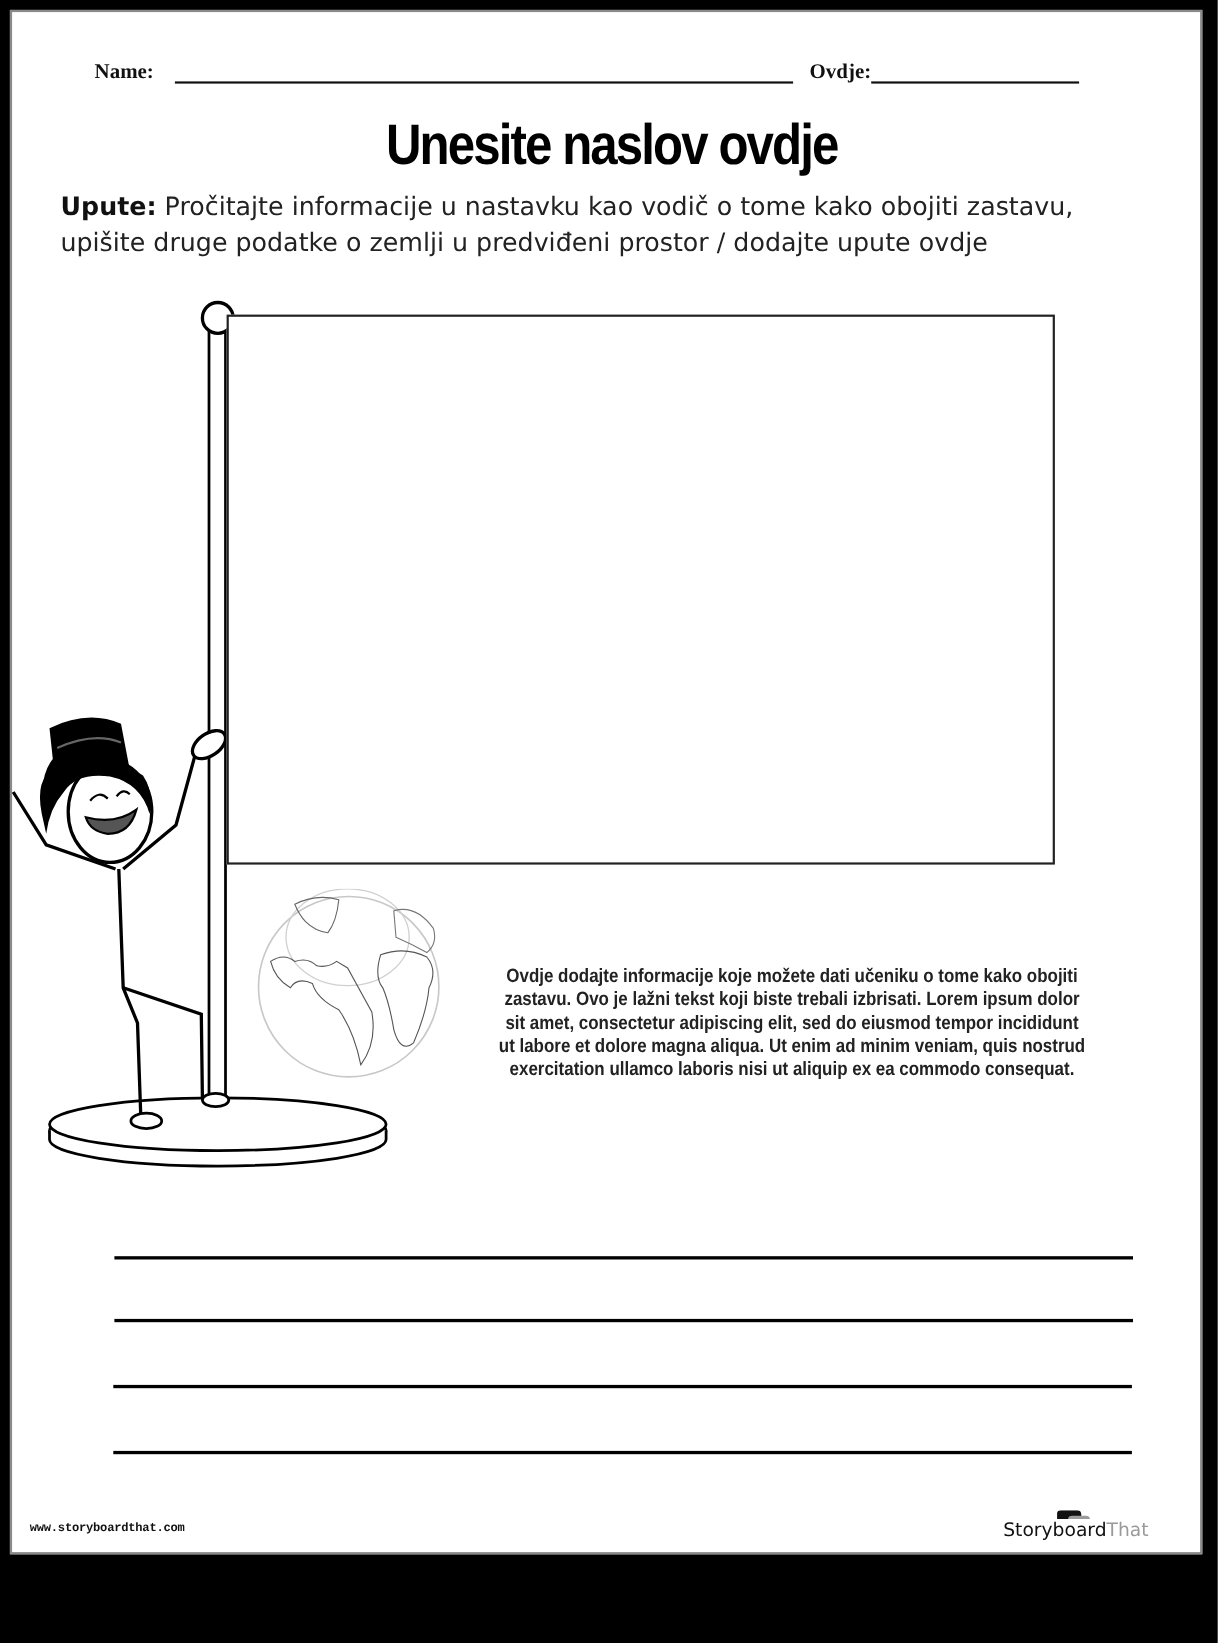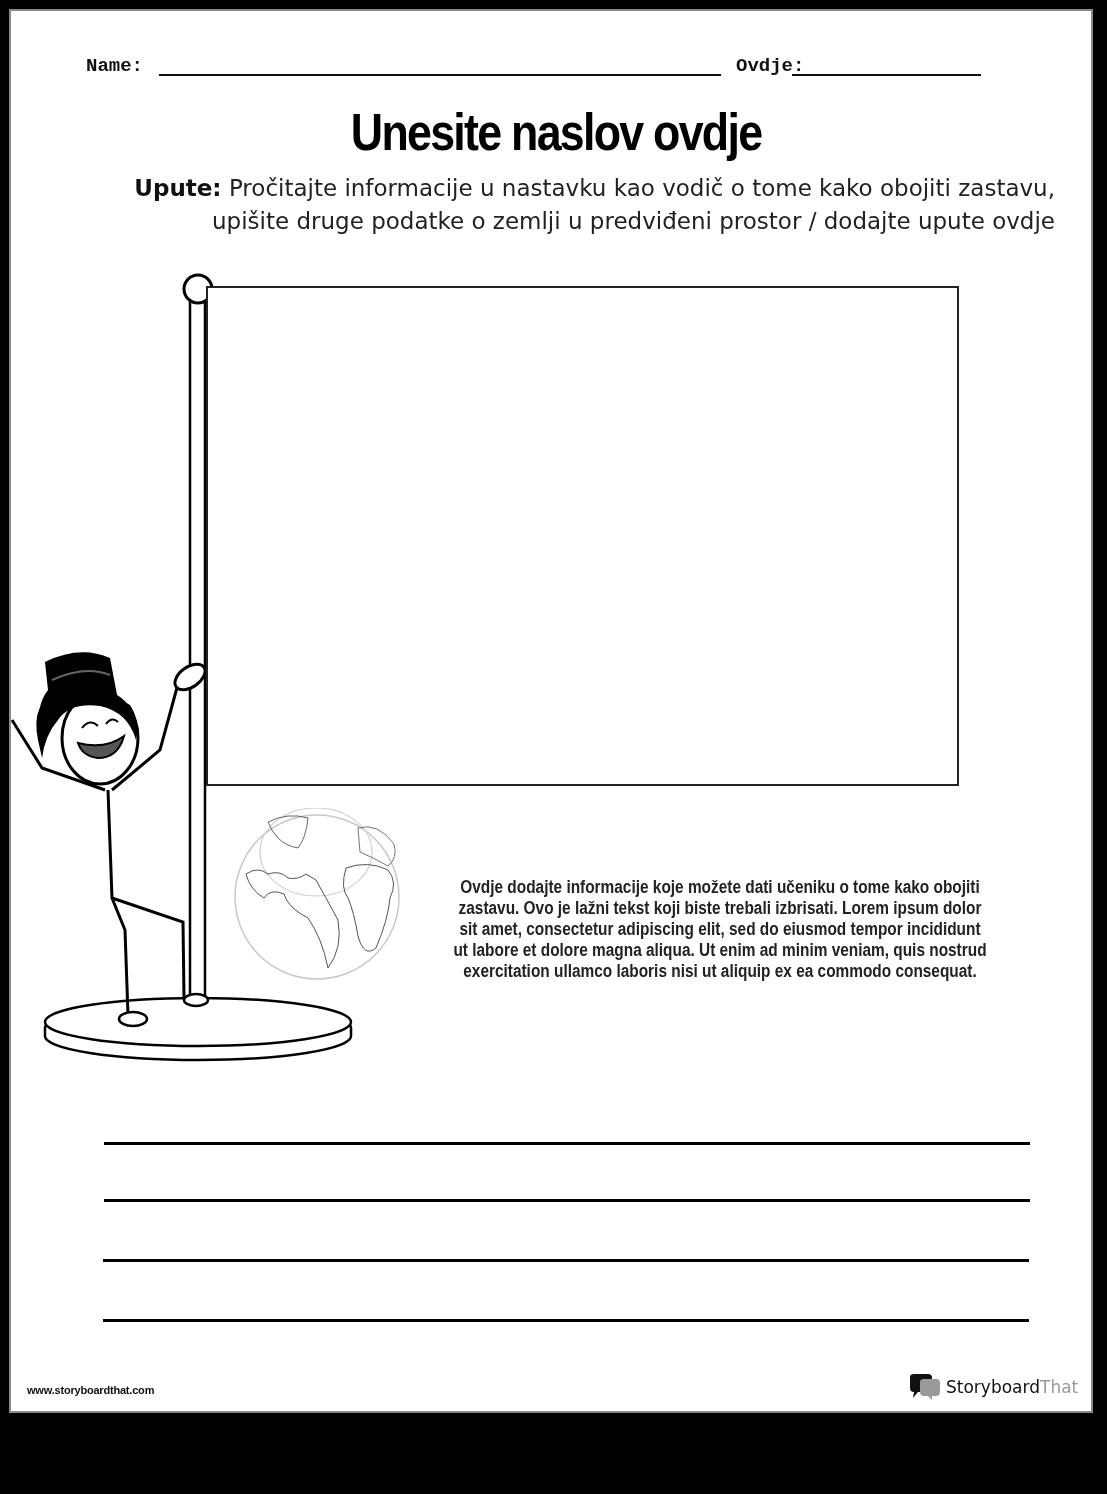--- a/index.html
+++ b/index.html
@@ -7,52 +7,52 @@
       width: 1107px; height: 1494px; background: #000;
       position: relative; overflow: hidden;
       font-family: "Liberation Sans", sans-serif;
     }
     .page {
       position: absolute; left: 9px; top: 9px; width: 1084px; height: 1404px;
       background: #fff; border: 2px solid #8a8a8a; box-sizing: border-box;
     }
     .abs { position: absolute; }
     .hdr-label {
-      font-family: Liberation Mono, monospace; font-weight: bold; font-size: 19px; color: #111;
+      font-family: Liberation Serif, serif; font-weight: bold; font-size: 19px; color: #111;
       white-space: nowrap;
     }
     .hdr-line { border-bottom: 2px solid #111; height: 0; }
     .title {
       left: 0; width: 1107px; top: 102px; text-align: center;
       font-family: "Liberation Sans", sans-serif; font-weight: bold;
       font-size: 52px; letter-spacing: -2px; color: #000;
       transform: scaleX(0.86); transform-origin: 572px 0;
     }
     .instructions {
       left: 55px; width: 1000px; top: 172px; height: 86px; overflow: hidden;
-      text-align: right; font-family: "DejaVu Sans", sans-serif;
+      text-align: left; font-family: "DejaVu Sans", sans-serif;
       font-size: 23px; line-height: 33px; color: #222;
     }
     .instructions b { font-weight: bold; color: #111; }
     .flag-box {
       left: 206px; top: 286px; width: 753px; height: 500px;
       border: 2px solid #222; box-sizing: border-box; background: #fff;
     }
     .info-text {
       left: 415px; top: 877px; width: 610px; text-align: center;
       font-family: "Liberation Sans", sans-serif; font-weight: bold;
       font-size: 17.5px; line-height: 21px; color: #222;
       transform: scaleX(0.88); transform-origin: 305px 0;
     }
     .write-line { height: 0; border-bottom: 3px solid #000; }
     .footer-url {
-      left: 27px; top: 1384px; font-family: Liberation Sans, sans-serif;
+      left: 27px; top: 1384px; font-family: Liberation Mono, monospace;
       font-weight: bold; font-size: 11px; color: #111; letter-spacing: -0.2px;
     }
-    .brand { left: 908px; top: 1373px; height: 28px; display: flex; align-items: center; }
+    .brand { left: 908px; top: 1373px; height: 28px; display: flex; align-items: center; flex-direction: column; }
     .brand-text { font-family: "DejaVu Sans", sans-serif; font-size: 17px; margin-left: 4px; white-space: nowrap; }
     .brand-a { color: #111; }
     .brand-b { color: #9a9a9a; }
   </style>
 </head>
 <body>
 
 <div class="page"></div>
 
 <div class="abs hdr-label" style="left:86px; top:55px;">Name:</div>

